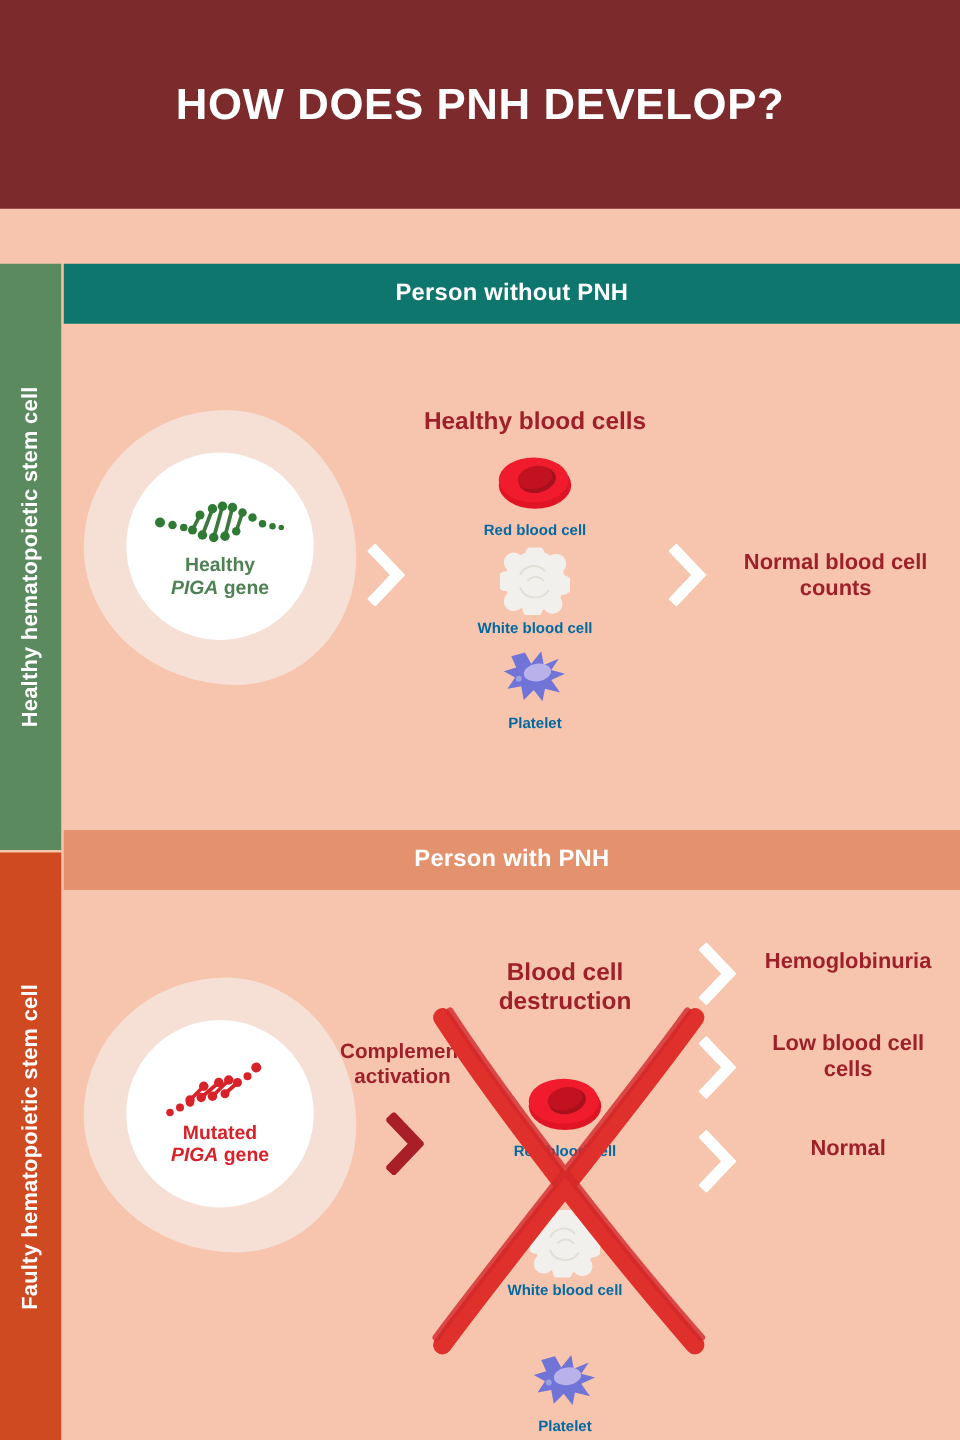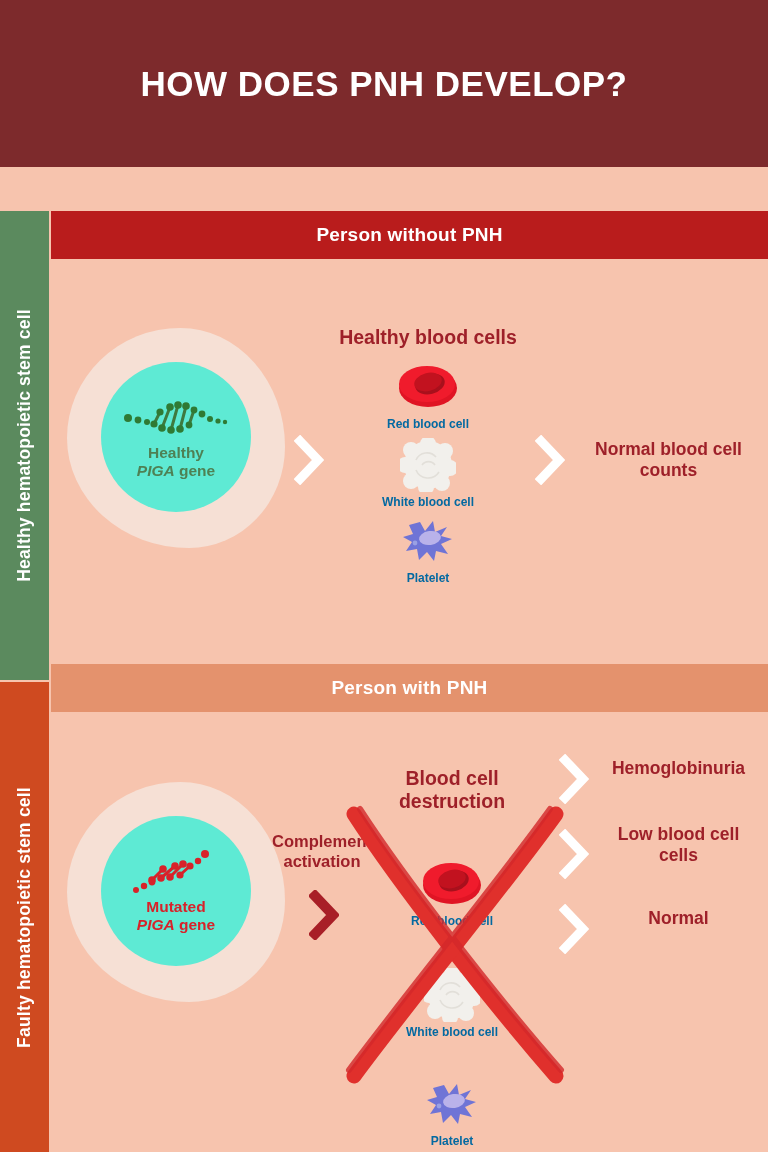--- a/index.html
+++ b/index.html
@@ -42,41 +42,41 @@
 
   
   .panel{position:absolute;left:51px;width:717px;}
   .panel-top{top:211px;height:469px;background:#f7c4ae;}
   .panel-bottom{top:664px;height:420px;background:#f7c4ae;}
 
   .panel-head{
     position:absolute;left:0;top:0;width:717px;height:48px;
     display:flex;align-items:center;justify-content:center;
   }
-  .panel-head.tan{background:#b91c1c;align-items:center;}
+  .panel-head.tan{background:#0f766e;align-items:center;}
   .panel-head.salmon{background:#e4926d;}
   .panel-head-label{
     color:#ffffff;font-size:19px;font-weight:bold;letter-spacing:0.2px;
   }
 
   .panel-body{position:absolute;left:0;top:48px;width:717px;bottom:0;}
 
   
   .cell{
     position:absolute;
     width:218px;height:220px;
   }
   .cell-outer{
     position:absolute;left:0;top:0;width:218px;height:220px;
     background:#f6e0d5;
     border-radius:52% 48% 44% 56% / 50% 54% 46% 50%;
   }
   .cell-inner{
     position:absolute;left:34px;top:34px;width:150px;height:150px;
-    background:#5eead4;
+    background:#ffffff;
     border-radius:50%;
     display:flex;flex-direction:column;justify-content:center;
   }
   .dna-wrap{height:46px;display:flex;align-items:center;justify-content:center;}
   .gene-label{
     text-align:center;line-height:1.18;font-size:15.5px;font-weight:bold;
     margin-top:4px;
   }
   .gene-label .ital{font-style:italic;}
   .gene-green{color:#4e8154;}

